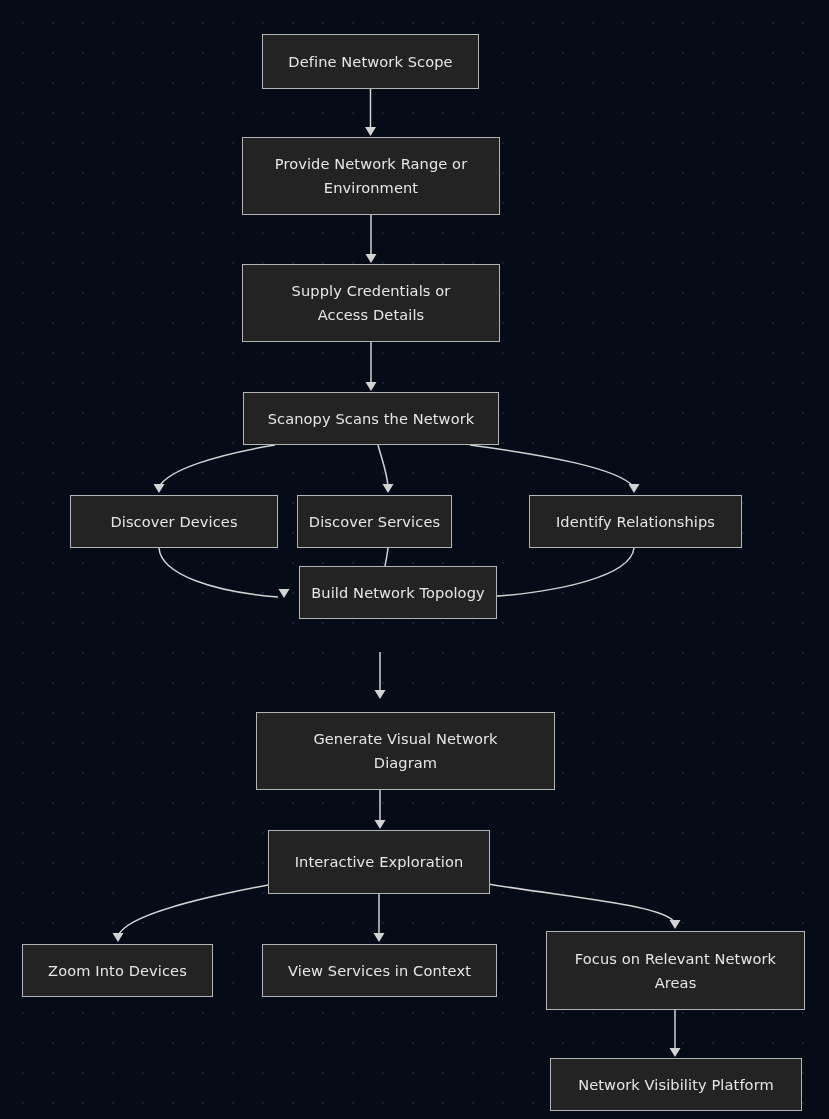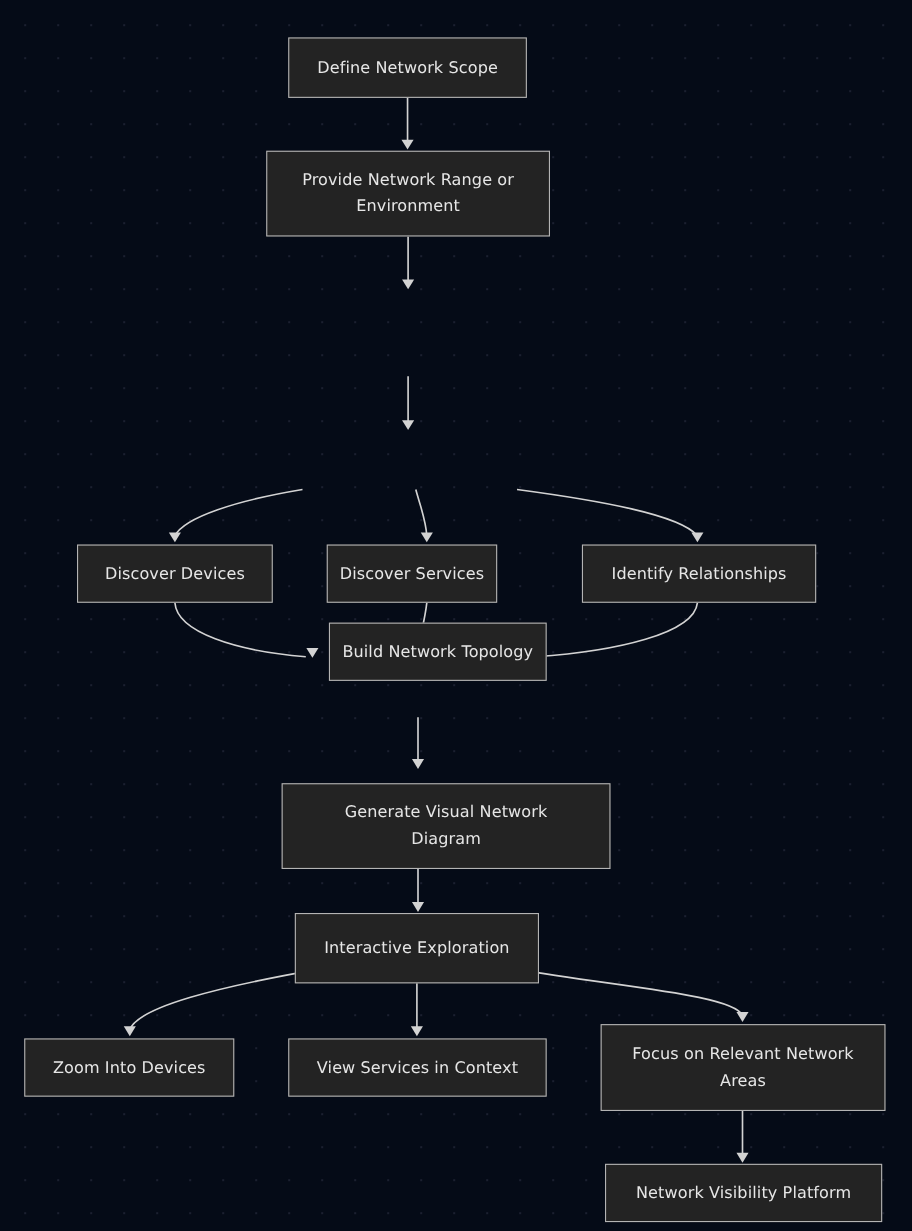--- a/index.html
+++ b/index.html
@@ -86,21 +86,28 @@
       <path d="M 675 1010 L 675 1051" fill="none" stroke="#d3d3d3" stroke-width="1.5"></path>
       <polygon points="669.5,1048 680.5,1048 675,1057" fill="#d3d3d3"></polygon>
     </svg>
 <div class="node" style="left: 262px; top: 34px; width: 217px; height: 55px;">
       <span class="node-label">Define Network Scope</span>
     </div>
     <div class="node" style="left: 242px; top: 137px; width: 258px; height: 78px;">
       <span class="node-label">Provide Network Range or
 Environment</span>
     </div>
-    <div class="node" style="left: 70px; top: 495px; width: 178px; height: 53px;">
+    <div class="node" style="left: 242px; top: 264px; width: 258px; height: 78px;">
+      <span class="node-label">Supply Credentials or
+Access Details</span>
+    </div>
+    <div class="node" style="left: 243px; top: 392px; width: 256px; height: 53px;">
+      <span class="node-label">Scanopy Scans the Network</span>
+    </div>
+    <div class="node" style="left: 70px; top: 495px; width: 208px; height: 53px;">
       <span class="node-label">Discover Devices</span>
     </div>
     <div class="node" style="left: 297px; top: 495px; width: 155px; height: 53px;">
       <span class="node-label">Discover Services</span>
     </div>
     <div class="node" style="left: 529px; top: 495px; width: 213px; height: 53px;">
       <span class="node-label">Identify Relationships</span>
     </div>
     <div class="node" style="left: 266px; top: 566px; width: 198px; height: 53px; margin-left: 33px;">
       <span class="node-label">Build Network Topology</span>

